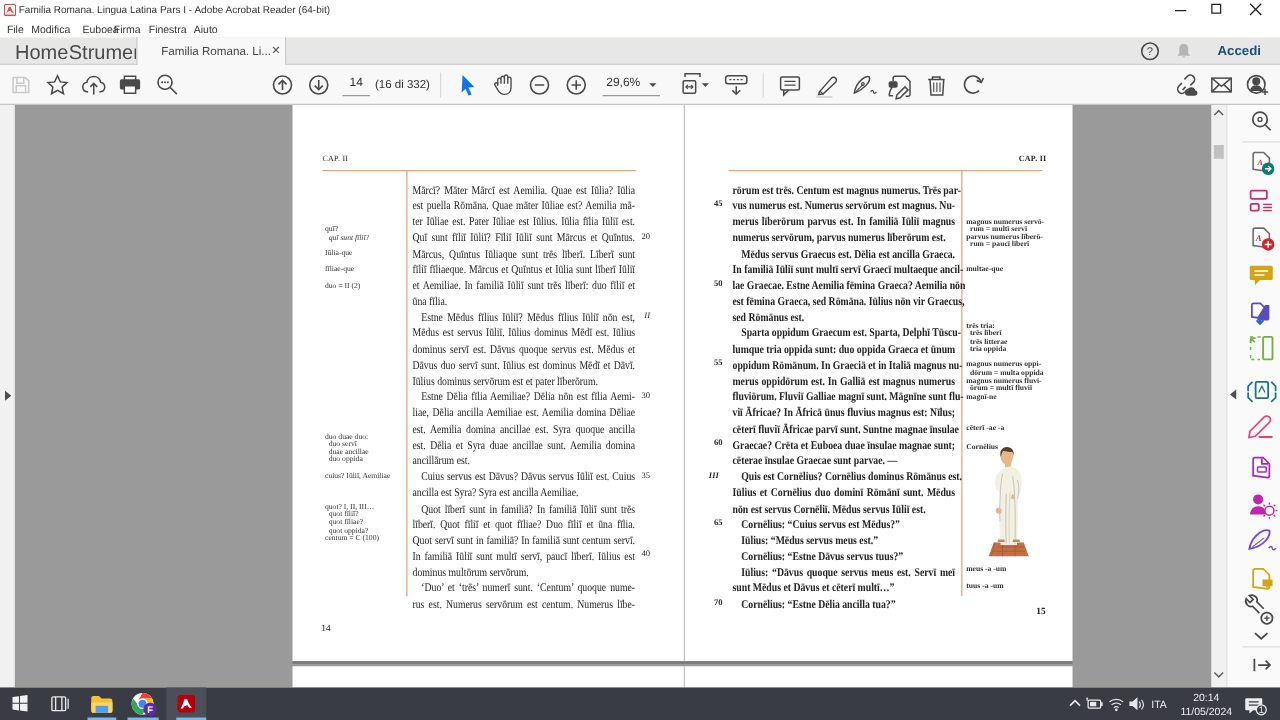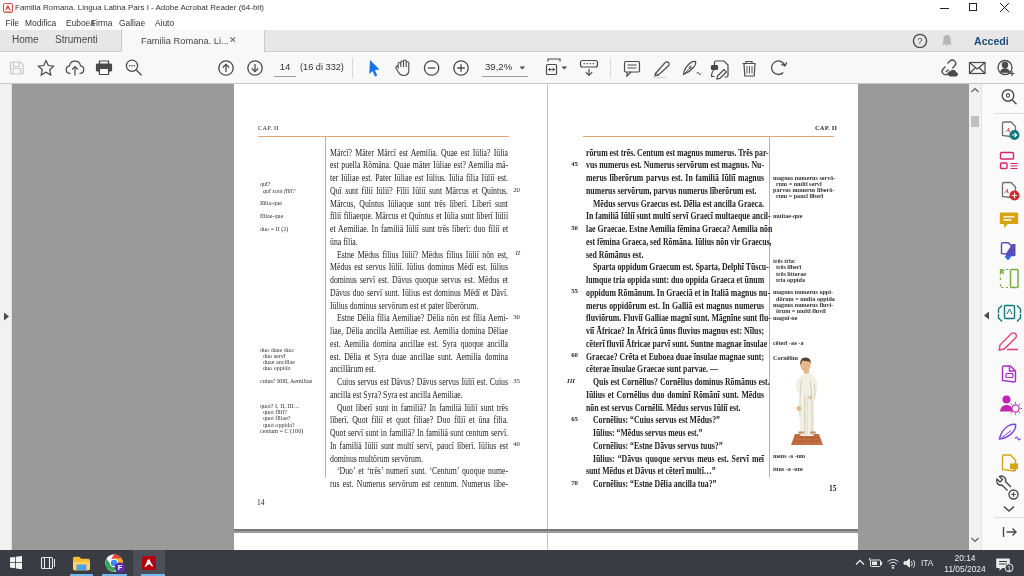--- a/index.html
+++ b/index.html
@@ -7,22 +7,22 @@
           font-family:"Liberation Sans", sans-serif; background:#fef9c3; }
   .abs { position:absolute; }
   
   #titlebar { left:0; top:0; width:1024px; height:17px; background:#fff; }
   #title-txt { left:15px; top:3px; font-size:8px; color:#333; }
   
   #menubar { left:0; top:17px; width:1024px; height:13px; background:#fff; font-size:8.4px; color:#333; }
   #menubar span { position:absolute; top:1px; }
   
   #tabbar { left:0; top:30px; width:1024px; height:22px; background:#e7e7e7; border-bottom:1px solid #cfcfcf; }
-  .tabtxt { font-size:10px; color:#4a4a4a; }
-  #doctab { left:121px; top:0px; width:144px; height:23px; background:#f8f8f8;
+  .tabtxt { font-size:16px; color:#4a4a4a; }
+  #doctab { left:109px; top:0px; width:120px; height:23px; background:#f8f8f8;
             border-left:1px solid #c9c9c9; border-right:1px solid #c9c9c9; }
   #doctab span.t { position:absolute; left:19px; top:6px; font-size:9.3px; color:#444; }
   #doctab span.x { position:absolute; left:107px; top:5px; font-size:9px; color:#555; }
   
   #toolbar { left:0; top:52px; width:1024px; height:32px; background:#f8f8f8; border-bottom:1px solid #c6c6c6; }
   .tb-div { position:absolute; top:6px; width:1px; height:20px; background:#d8d8d8; }
   .tb-txt { position:absolute; font-size:9.6px; color:#333; }
   
   #content { left:0; top:84px; width:1024px; height:466px; background:#9a9a9a; }
   #leftstrip { left:0; top:0; width:12px; height:466px; background:#f1f1f1; border-right:1px solid #e0e0e0; }
@@ -70,21 +70,21 @@
         <path d="M64 3 L73 12 M73 3 L64 12"></path>
       </g>
     </svg>
   </div>
 
   <div id="menubar" class="abs">
     <span style="left:5.5px">File</span>
     <span style="left:25px">Modifica</span>
     <span style="left:66px">Euboea</span>
     <span style="left:91px">Firma</span>
-    <span style="left:119px">Galliae</span>
+    <span style="left:119px">Finestra</span>
     <span style="left:155px">Aiuto</span>
   </div>
 
   <div id="tabbar" class="abs">
     <span class="abs tabtxt" style="left:12px;top:4px">Home</span>
     <span class="abs tabtxt" style="left:55px;top:4px">Strumenti</span>
     <div id="doctab" class="abs">
         <span class="t">Familia Romana. Li...</span>
         <span class="x">✕</span>
       </div>
@@ -225,21 +225,21 @@
       <g stroke="#4a4a4a" fill="none" stroke-width="1.3">
         <circle cx="1005" cy="15.5" r="7"></circle>
         <circle cx="1005" cy="13" r="2.6" fill="#4a4a4a"></circle>
         <path d="M1000.5 20.8 c0.5 -2.8 2.2 -4 4.5 -4 c2.3 0 4 1.2 4.5 4" fill="#4a4a4a"></path>
       </g>
       <path d="M1009.5 21.5 h5 M1012 19 v5" stroke="#4a4a4a" stroke-width="1.2"></path>
     </svg>
     <span class="tb-txt" style="left:276px;top:9px;width:18px;text-align:center">14</span>
     <div class="abs" style="left:274px;top:24px;width:22px;height:1px;background:#9a9a9a"></div>
     <span class="tb-txt" style="left:300px;top:9.5px;font-size:9.2px">(16 di 332)</span>
-    <span class="tb-txt" style="left:485px;top:9px">39,2%</span>
+    <span class="tb-txt" style="left:485px;top:9px">29,6%</span>
     <div class="abs" style="left:482px;top:24px;width:46px;height:1px;background:#9a9a9a"></div>
     <div class="tb-div" style="left:352px"></div>
     <div class="tb-div" style="left:610px"></div>
   </div>
 
   <div id="content" class="abs">
     <div id="page-l" class="abs">
       <div class="cap" style="left:24px;top:40px">CAP. II</div>
       <div class="abs" style="left:24px;top:52px;width:251px;height:1px;background:#e2a478"></div>
       <div class="abs" style="left:91px;top:52px;width:1px;height:341px;background:#e2a478"></div>

